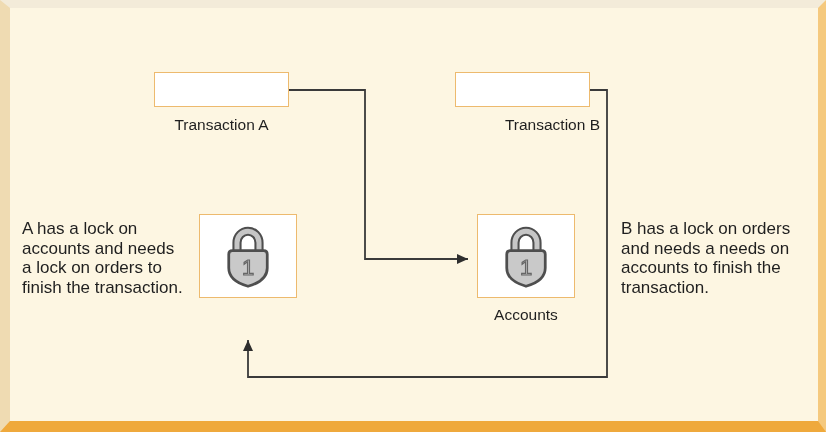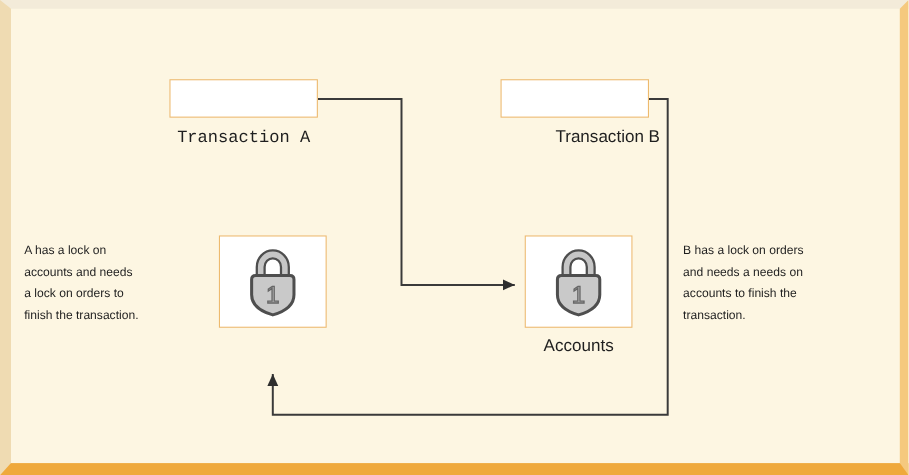--- a/index.html
+++ b/index.html
@@ -18,21 +18,21 @@
   .node{
     position:absolute;background:#FFFFFF;border:1.5px solid #EDBA6E;
     box-sizing:border-box;
   }
   .lockbox{display:flex;align-items:center;justify-content:center;}
   .label{
     position:absolute;text-align:center;font-size:15.5px;line-height:18px;
     color:#1f1f1f;
   }
   .note{
-    position:absolute;font-size:11px;line-height:19.5px;white-space:pre-line;
+    position:absolute;font-size:17px;line-height:19.5px;white-space:pre-line;
     color:#1f1f1f;
   }
 </style>
 </head>
 <body>
 
 <div class="slide">
 
   <div class="frame"></div>
 
@@ -40,21 +40,21 @@
     <defs>
       <marker id="arrowhead" markerUnits="userSpaceOnUse" markerWidth="14" markerHeight="12" refX="11" refY="5" orient="auto">
         <path d="M0,0 L11,5 L0,10 Z" fill="#2E2E2E"></path>
       </marker>
     </defs>
     <path d="M289,90 L365,90 L365,259 L468,259" fill="none" stroke="#3A3A3A" stroke-width="1.8" marker-end="url(#arrowhead)"></path>
     <path d="M590,90 L607,90 L607,377 L248,377 L248,340" fill="none" stroke="#3A3A3A" stroke-width="1.8" marker-end="url(#arrowhead)"></path>
   </svg>
 
   <div class="node" style="left:154px;top:72px;width:135px;height:35px;"></div>
-  <div class="label" style="left:144px;top:116px;width:155px;font-family:Liberation Mono, monospace;">Transaction A</div>
+  <div class="label" style="left:144px;top:116px;width:155px;">Transaction A</div>
 
   <div class="node" style="left:455px;top:72px;width:135px;height:35px;"></div>
   <div class="label" style="left:445px;top:116px;width:155px;text-align:right;">Transaction B</div>
 
   <div class="node lockbox" style="left:199px;top:214px;width:98px;height:84px;">
     <svg width="56" height="66" viewBox="0 0 60 72">
       <path d="M18,36 V21.5 A12,12.5 0 0 1 42,21.5 V36" fill="none" stroke="#4E4E4E" stroke-width="10"></path>
       <path d="M18,36 V21.5 A12,12.5 0 0 1 42,21.5 V36" fill="none" stroke="#C6C6C6" stroke-width="5.5"></path>
       <path d="M13,30 H47 Q51,30 51,34 V49 Q51,63 30,69 Q9,63 9,49 V34 Q9,30 13,30 Z" fill="#C9C9C9" stroke="#4E4E4E" stroke-width="3" stroke-linejoin="round"></path>
       <text x="30" y="57" text-anchor="middle" font-size="24" font-family="Liberation Sans, sans-serif" fill="#BDBDBD" stroke="#666666" stroke-width="1.3">1</text>

